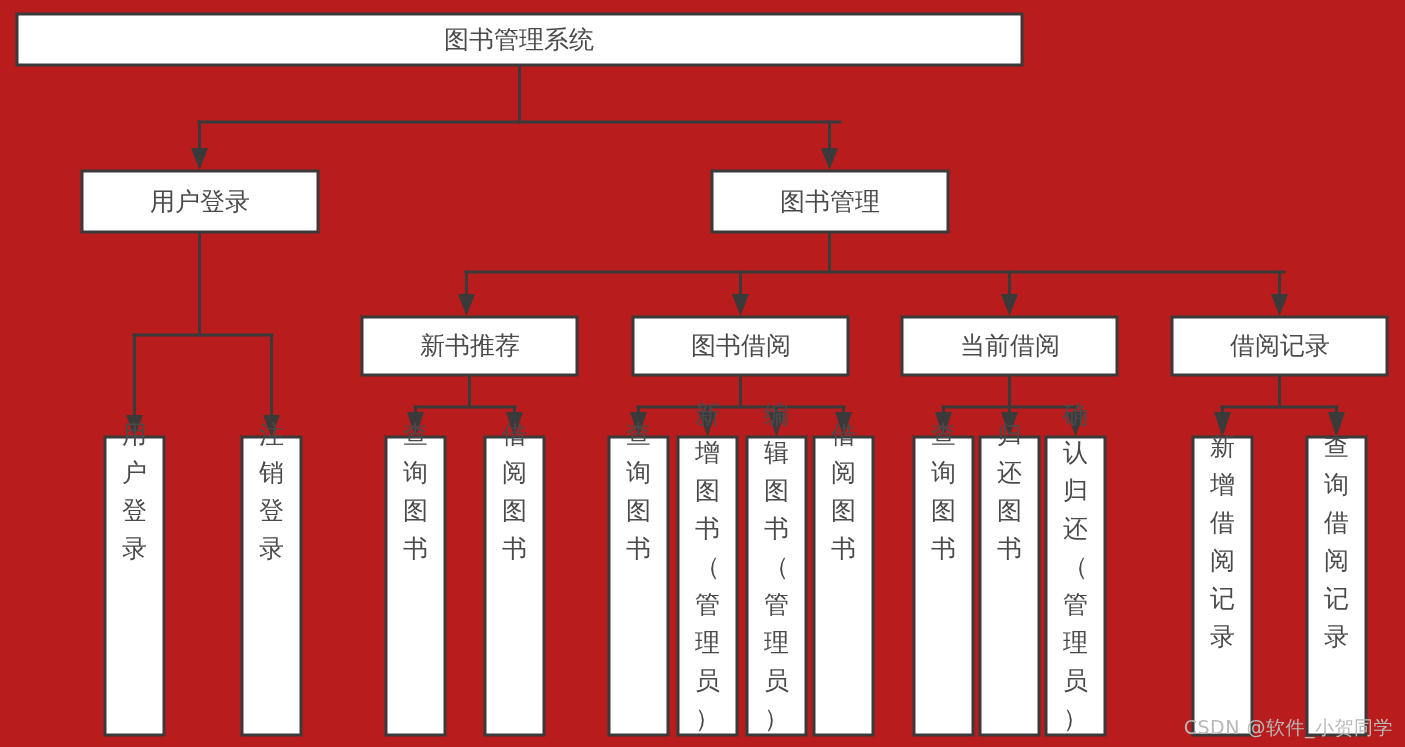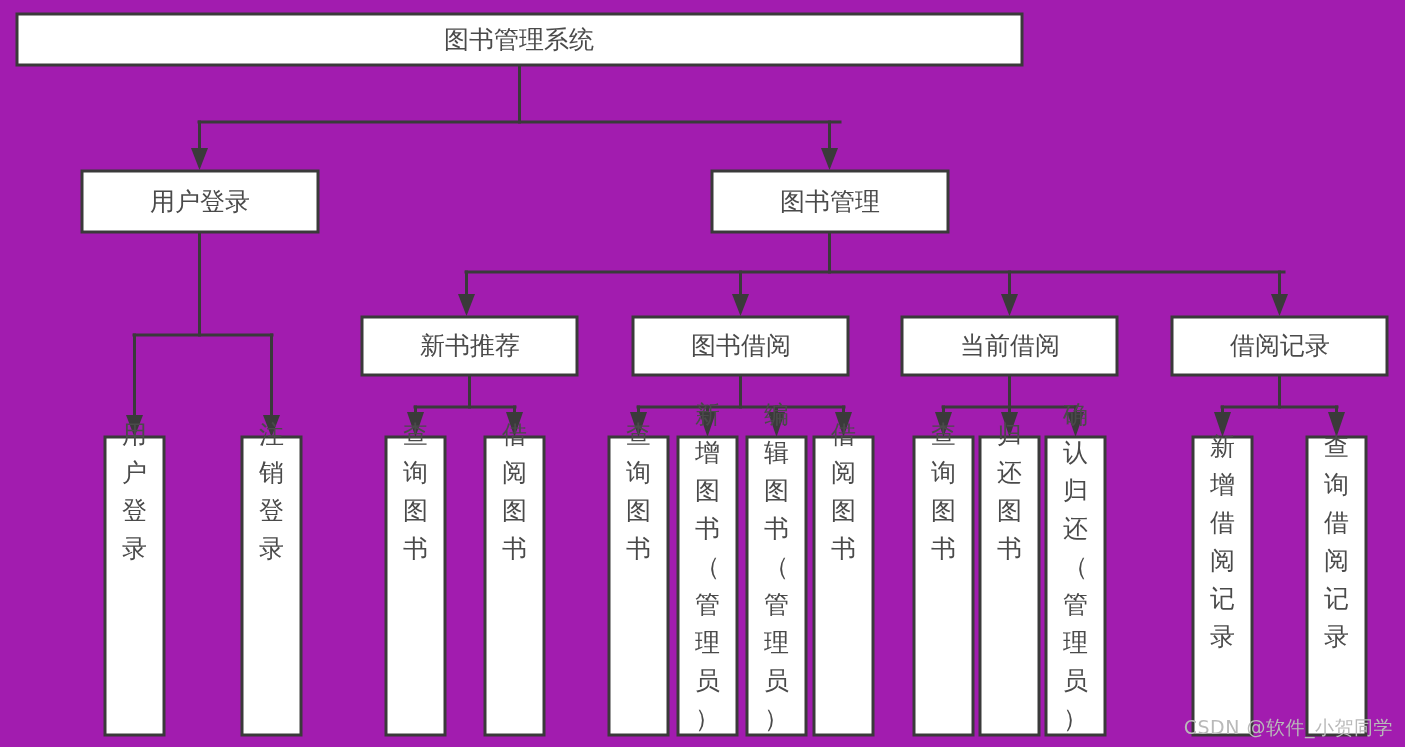--- a/index.html
+++ b/index.html
@@ -7,21 +7,21 @@
     padding: 0;
     background: #ffffff;
   }
   body {
     font-family: "DejaVu Sans", "Liberation Sans", sans-serif;
   }
   #diagram-root {
     position: relative;
     width: 1405px;
     height: 747px;
-    background: #a21caf;
+    background: #b91c1c;
     overflow: hidden;
   }
   svg.diagram-canvas {
     position: absolute;
     left: 0;
     top: 0;
     width: 1405px;
     height: 747px;
     display: block;
   }

